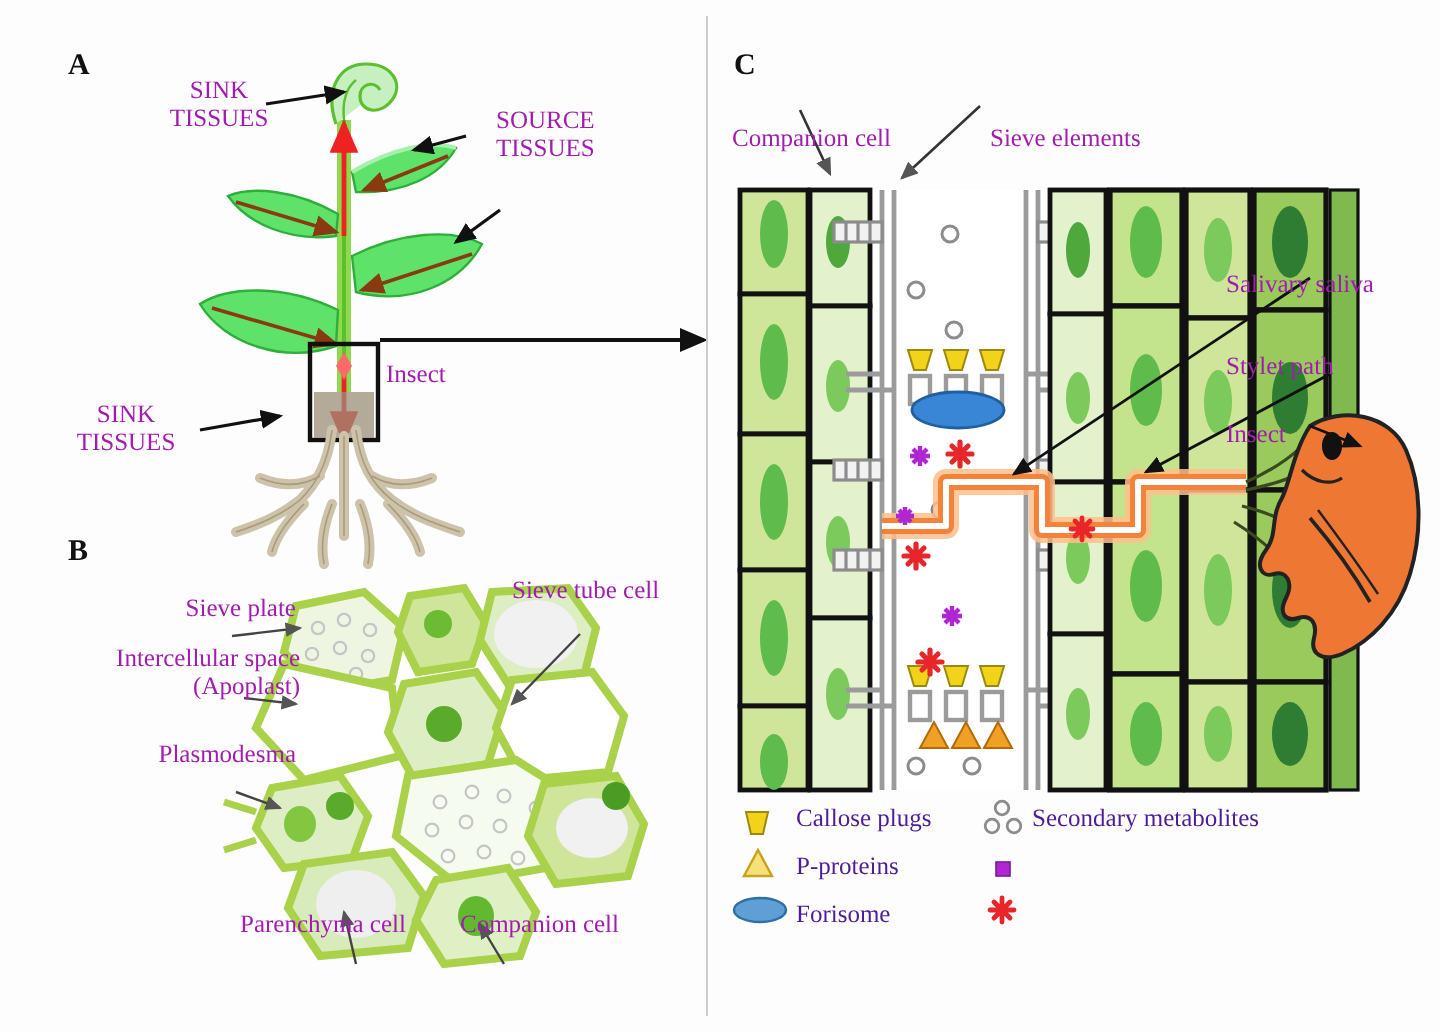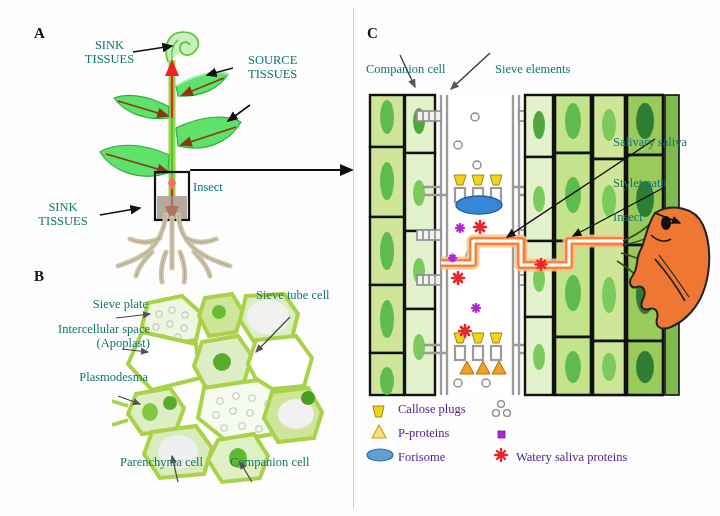--- a/index.html
+++ b/index.html
@@ -1,19 +1,19 @@
 <!DOCTYPE html>
 <html><head>
 <meta charset="utf-8">
 <style>
   html,body{margin:0;padding:0;background:#ffffff;}
   body{width:720px;height:516px;overflow:hidden;font-family:"Liberation Serif",serif;color:#111;}
   #fig{position:relative;width:720px;height:516px;background:#fdfdfd;}
   .panel-letter{position:absolute;font-family:"Liberation Serif",serif;font-weight:bold;font-size:15px;color:#111;}
-  .lbl{position:absolute;font-family:"Liberation Serif",serif;font-size:12.5px;color:#0f766e;line-height:1.12;white-space:pre;}
+  .lbl{position:absolute;font-family:"Liberation Serif",serif;font-size:12.5px;color:#a21caf;line-height:1.12;white-space:pre;}
   .lbl.c{text-align:center;}
   .lbl.r{text-align:right;margin-left:32px;}
   svg{position:absolute;left:0;top:0;overflow:visible;}
   .divider{position:absolute;background:#cccccc;}
   .legend-txt{position:absolute;font-family:"Liberation Serif",serif;font-size:12.5px;color:#4c1d95;white-space:pre;}
 </style>
 </head>
 <body>
 
 <div id="fig">
@@ -437,15 +437,15 @@
     <rect x="130" y="31" width="7" height="7" fill="#b026d3" stroke="#7a1b96" stroke-width="0.8"></rect>
     <g stroke="#e8262a" stroke-width="2.4" stroke-linecap="round">
       <path d="M133 49 v12 M127 55 h12 M129 51 l8 8 M137 51 l-8 8"></path>
     </g>
   </svg>
 
   <div class="legend-txt" style="left:398px;top:402px;">Callose plugs</div>
   <div class="legend-txt" style="left:398px;top:426px;">P-proteins</div>
   <div class="legend-txt" style="left:398px;top:450px;">Forisome</div>
 
-  <div class="legend-txt" style="left:516px;top:450px;">Watery saliva proteins</div>
+  <div class="legend-txt" style="left:516px;top:402px;">Secondary metabolites</div>
 
 </div>
 
 </body></html>

